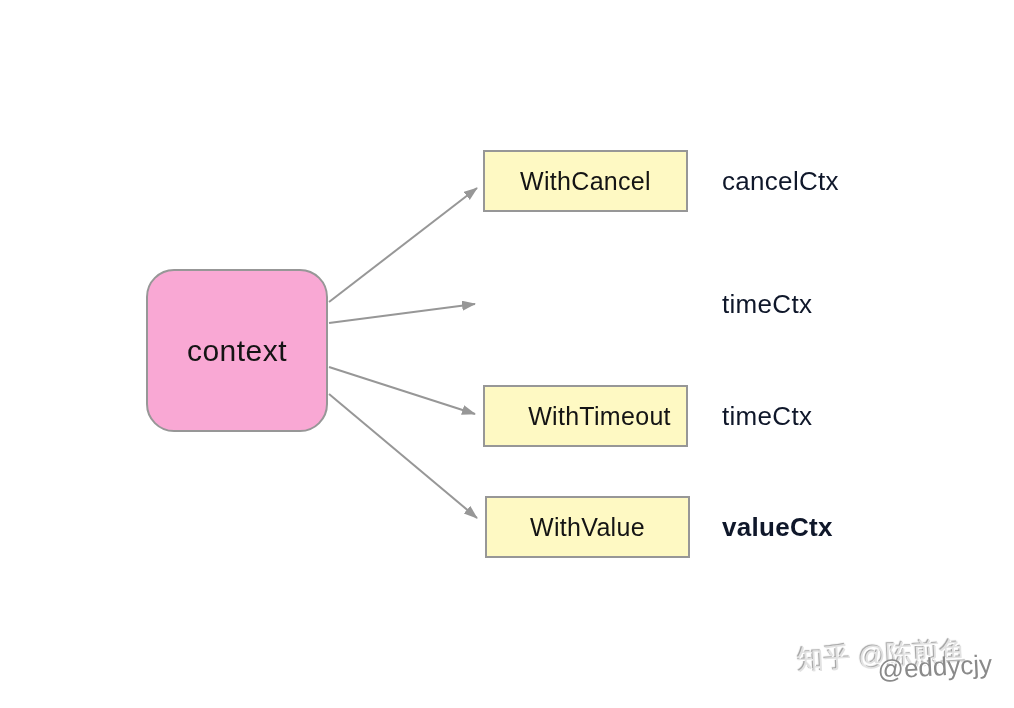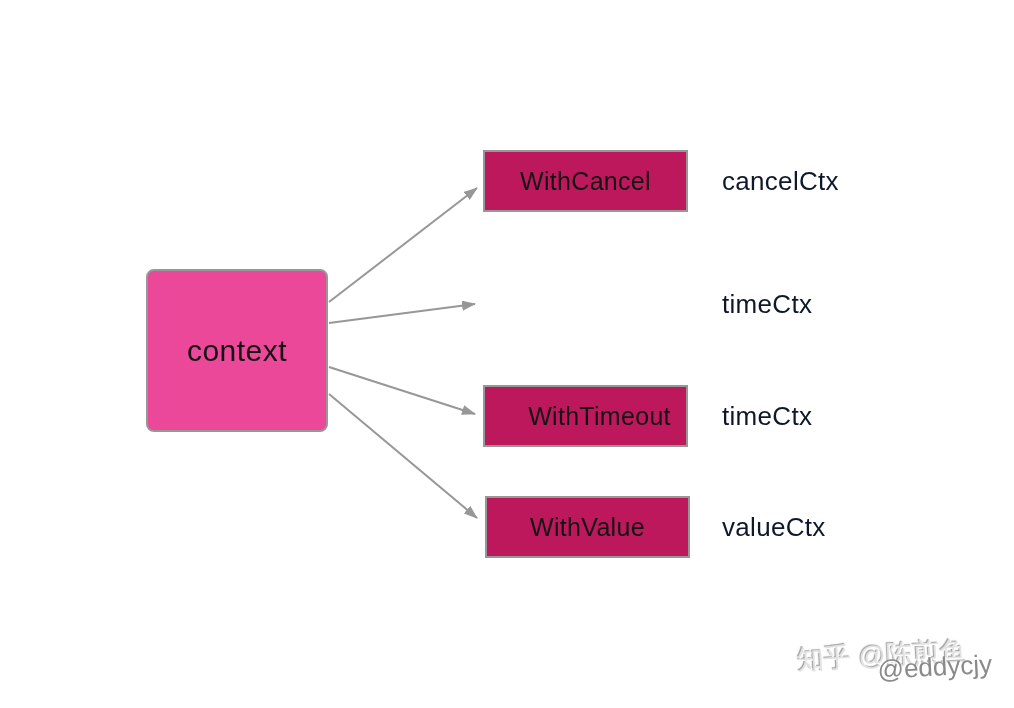--- a/index.html
+++ b/index.html
@@ -23,37 +23,37 @@
     height: 708px;
     pointer-events: none;
   }
   .root-node {
     position: absolute;
     left: 146px;
     top: 269px;
     width: 182px;
     height: 163px;
     box-sizing: border-box;
-    background: #ec4899;
+    background: #f9a8d4;
     border: 2px solid #979797;
-    border-radius: 8px;
+    border-radius: 28px;
     display: flex;
     align-items: center;
     justify-content: center;
     font-size: 30px;
     color: #141414;
     letter-spacing: 0.5px;
   }
   .node {
     position: absolute;
     left: 483px;
     width: 205px;
     height: 62px;
     box-sizing: border-box;
-    background: #be185d;
+    background: #fef9c3;
     border: 2px solid #979797;
     display: flex;
     align-items: center;
     justify-content: center;
     font-size: 25px;
     color: #141414;
     letter-spacing: 0.3px;
   }
   .node-1 { top: 150px; }
   .node-2 { top: 273px; }
@@ -66,21 +66,21 @@
     height: 62px;
     display: flex;
     align-items: center;
     font-size: 26px;
     color: #0f172a;
     letter-spacing: 0.3px;
   }
   .label-1 { top: 150px; }
   .label-2 { top: 273px; }
   .label-3 { top: 385px; }
-  .label-4 { top: 496px; }
+  .label-4 { top: 496px; font-weight: bold; }
   .watermark {
     position: absolute;
     left: 796px;
     top: 642px;
     width: 220px;
     height: 60px;
     transform: rotate(-3deg);
     transform-origin: left top;
     pointer-events: none;
   }

